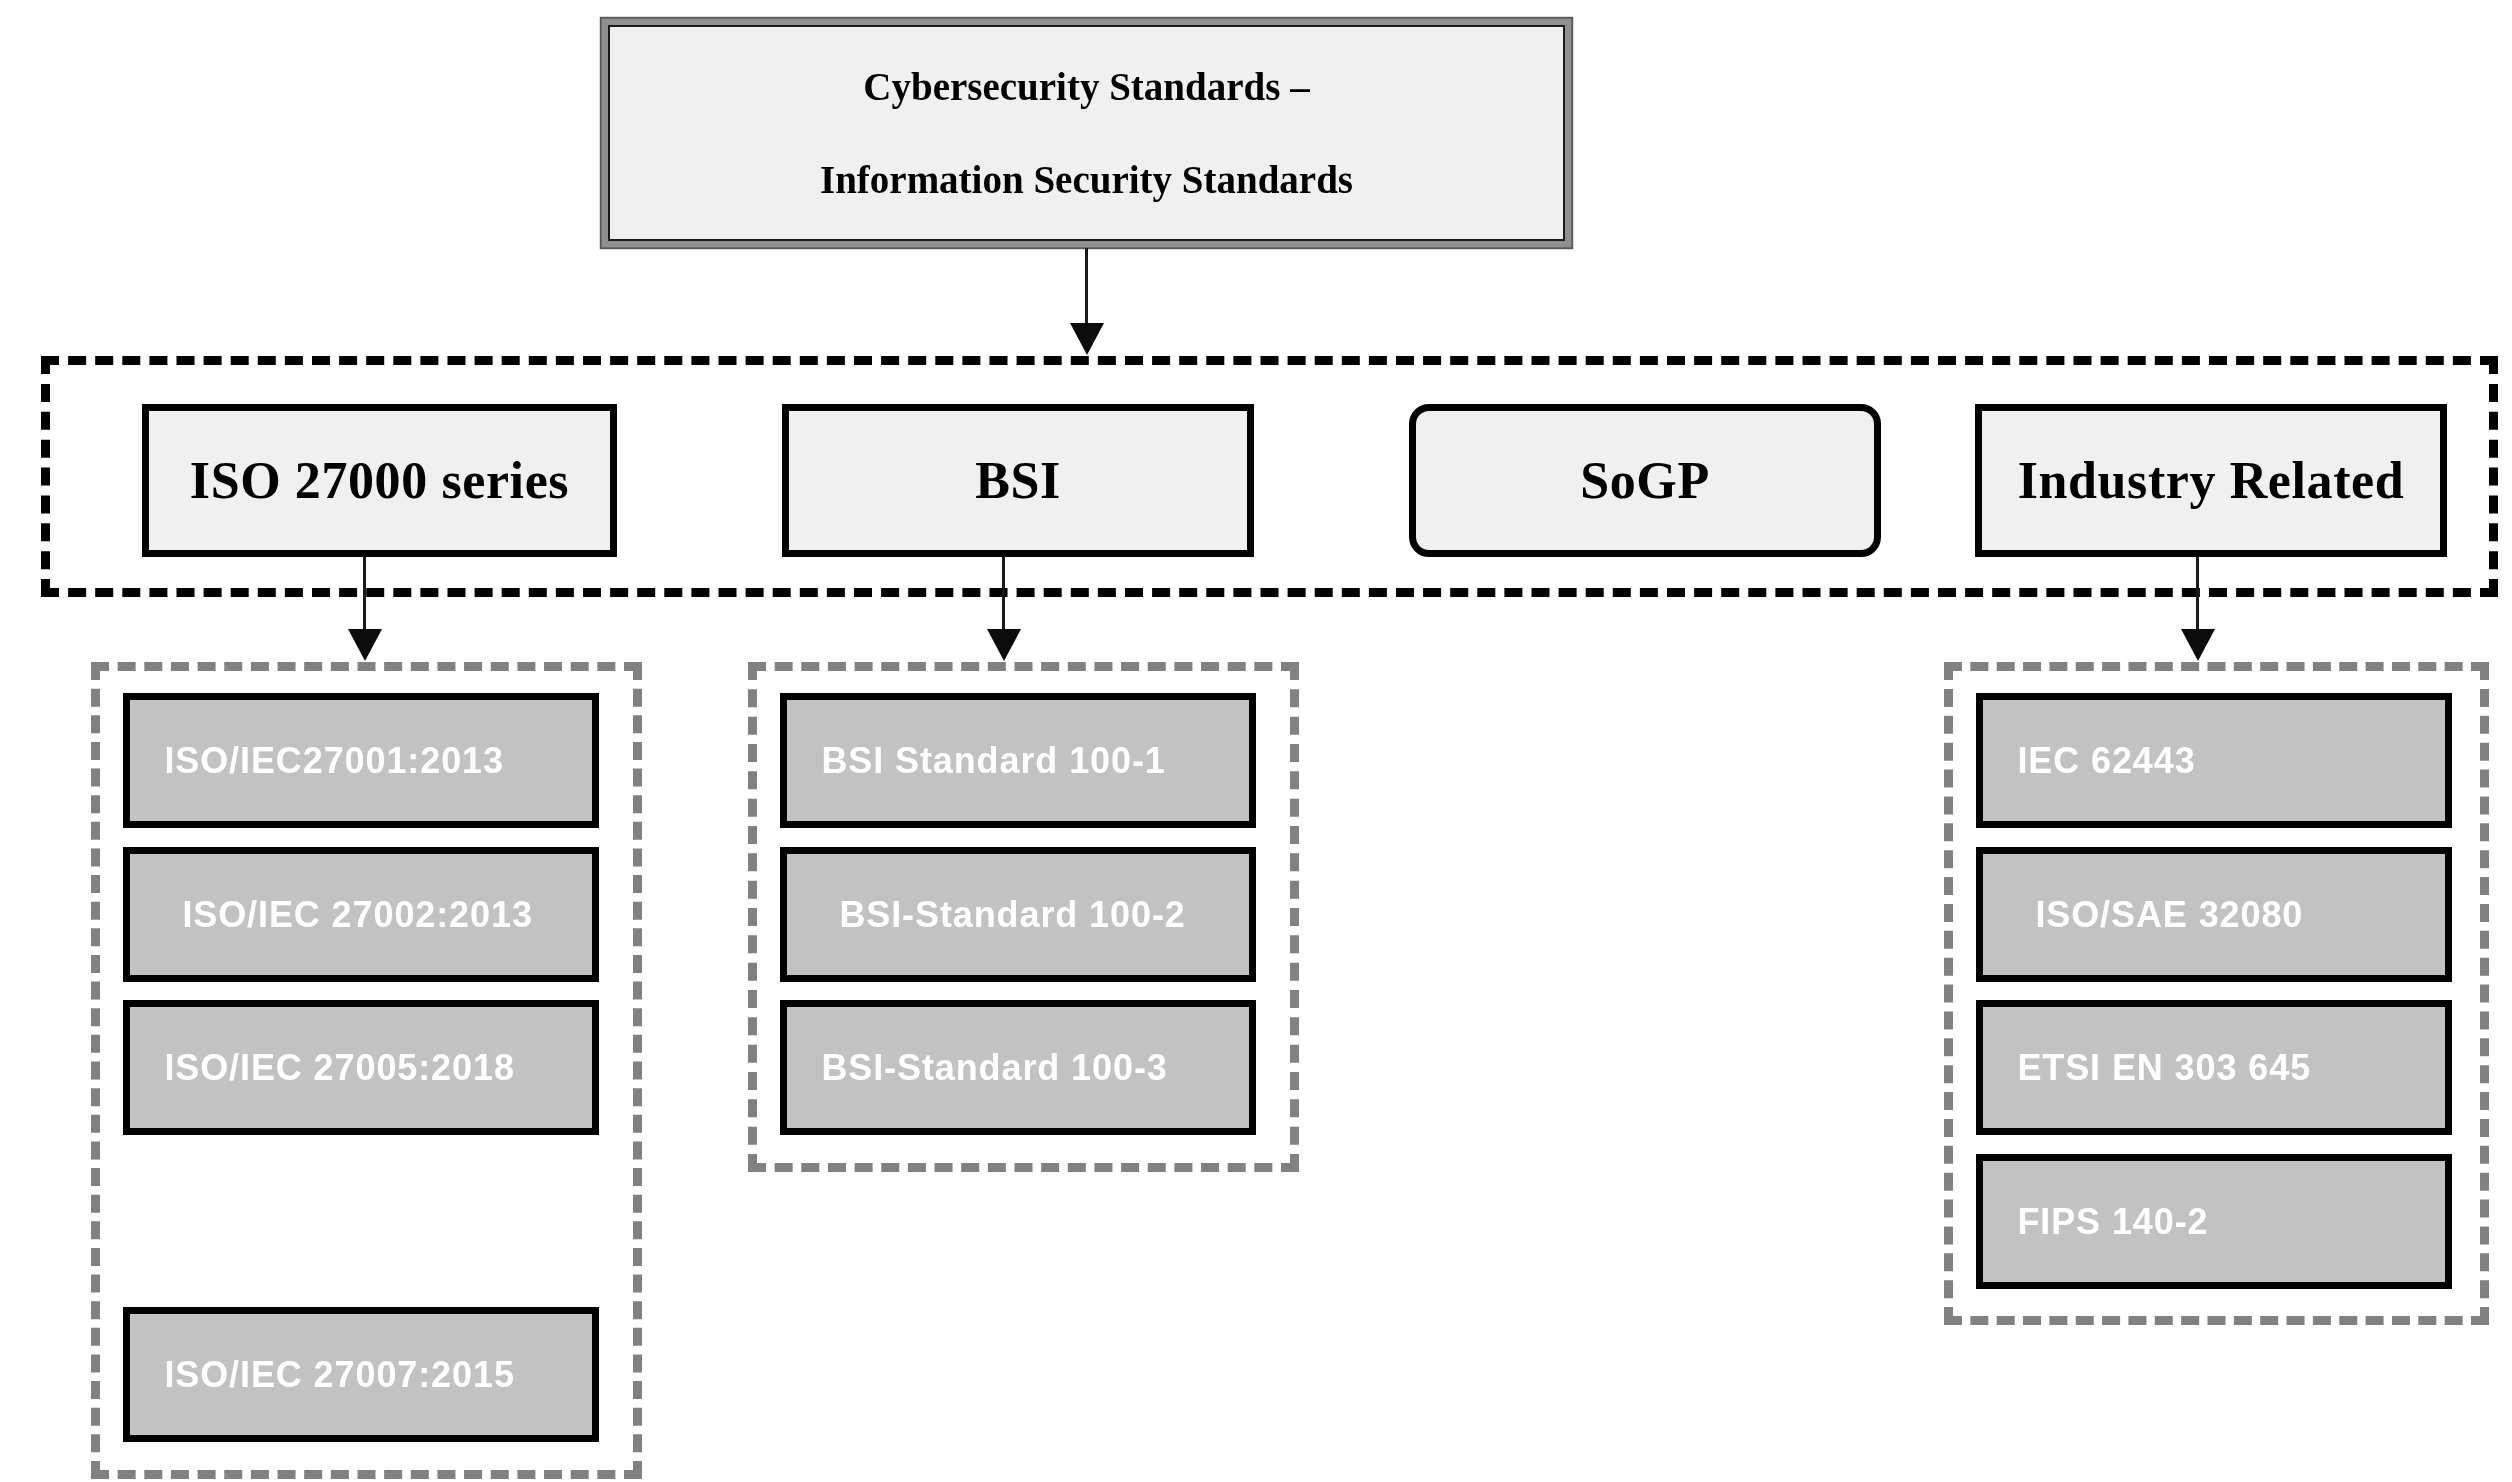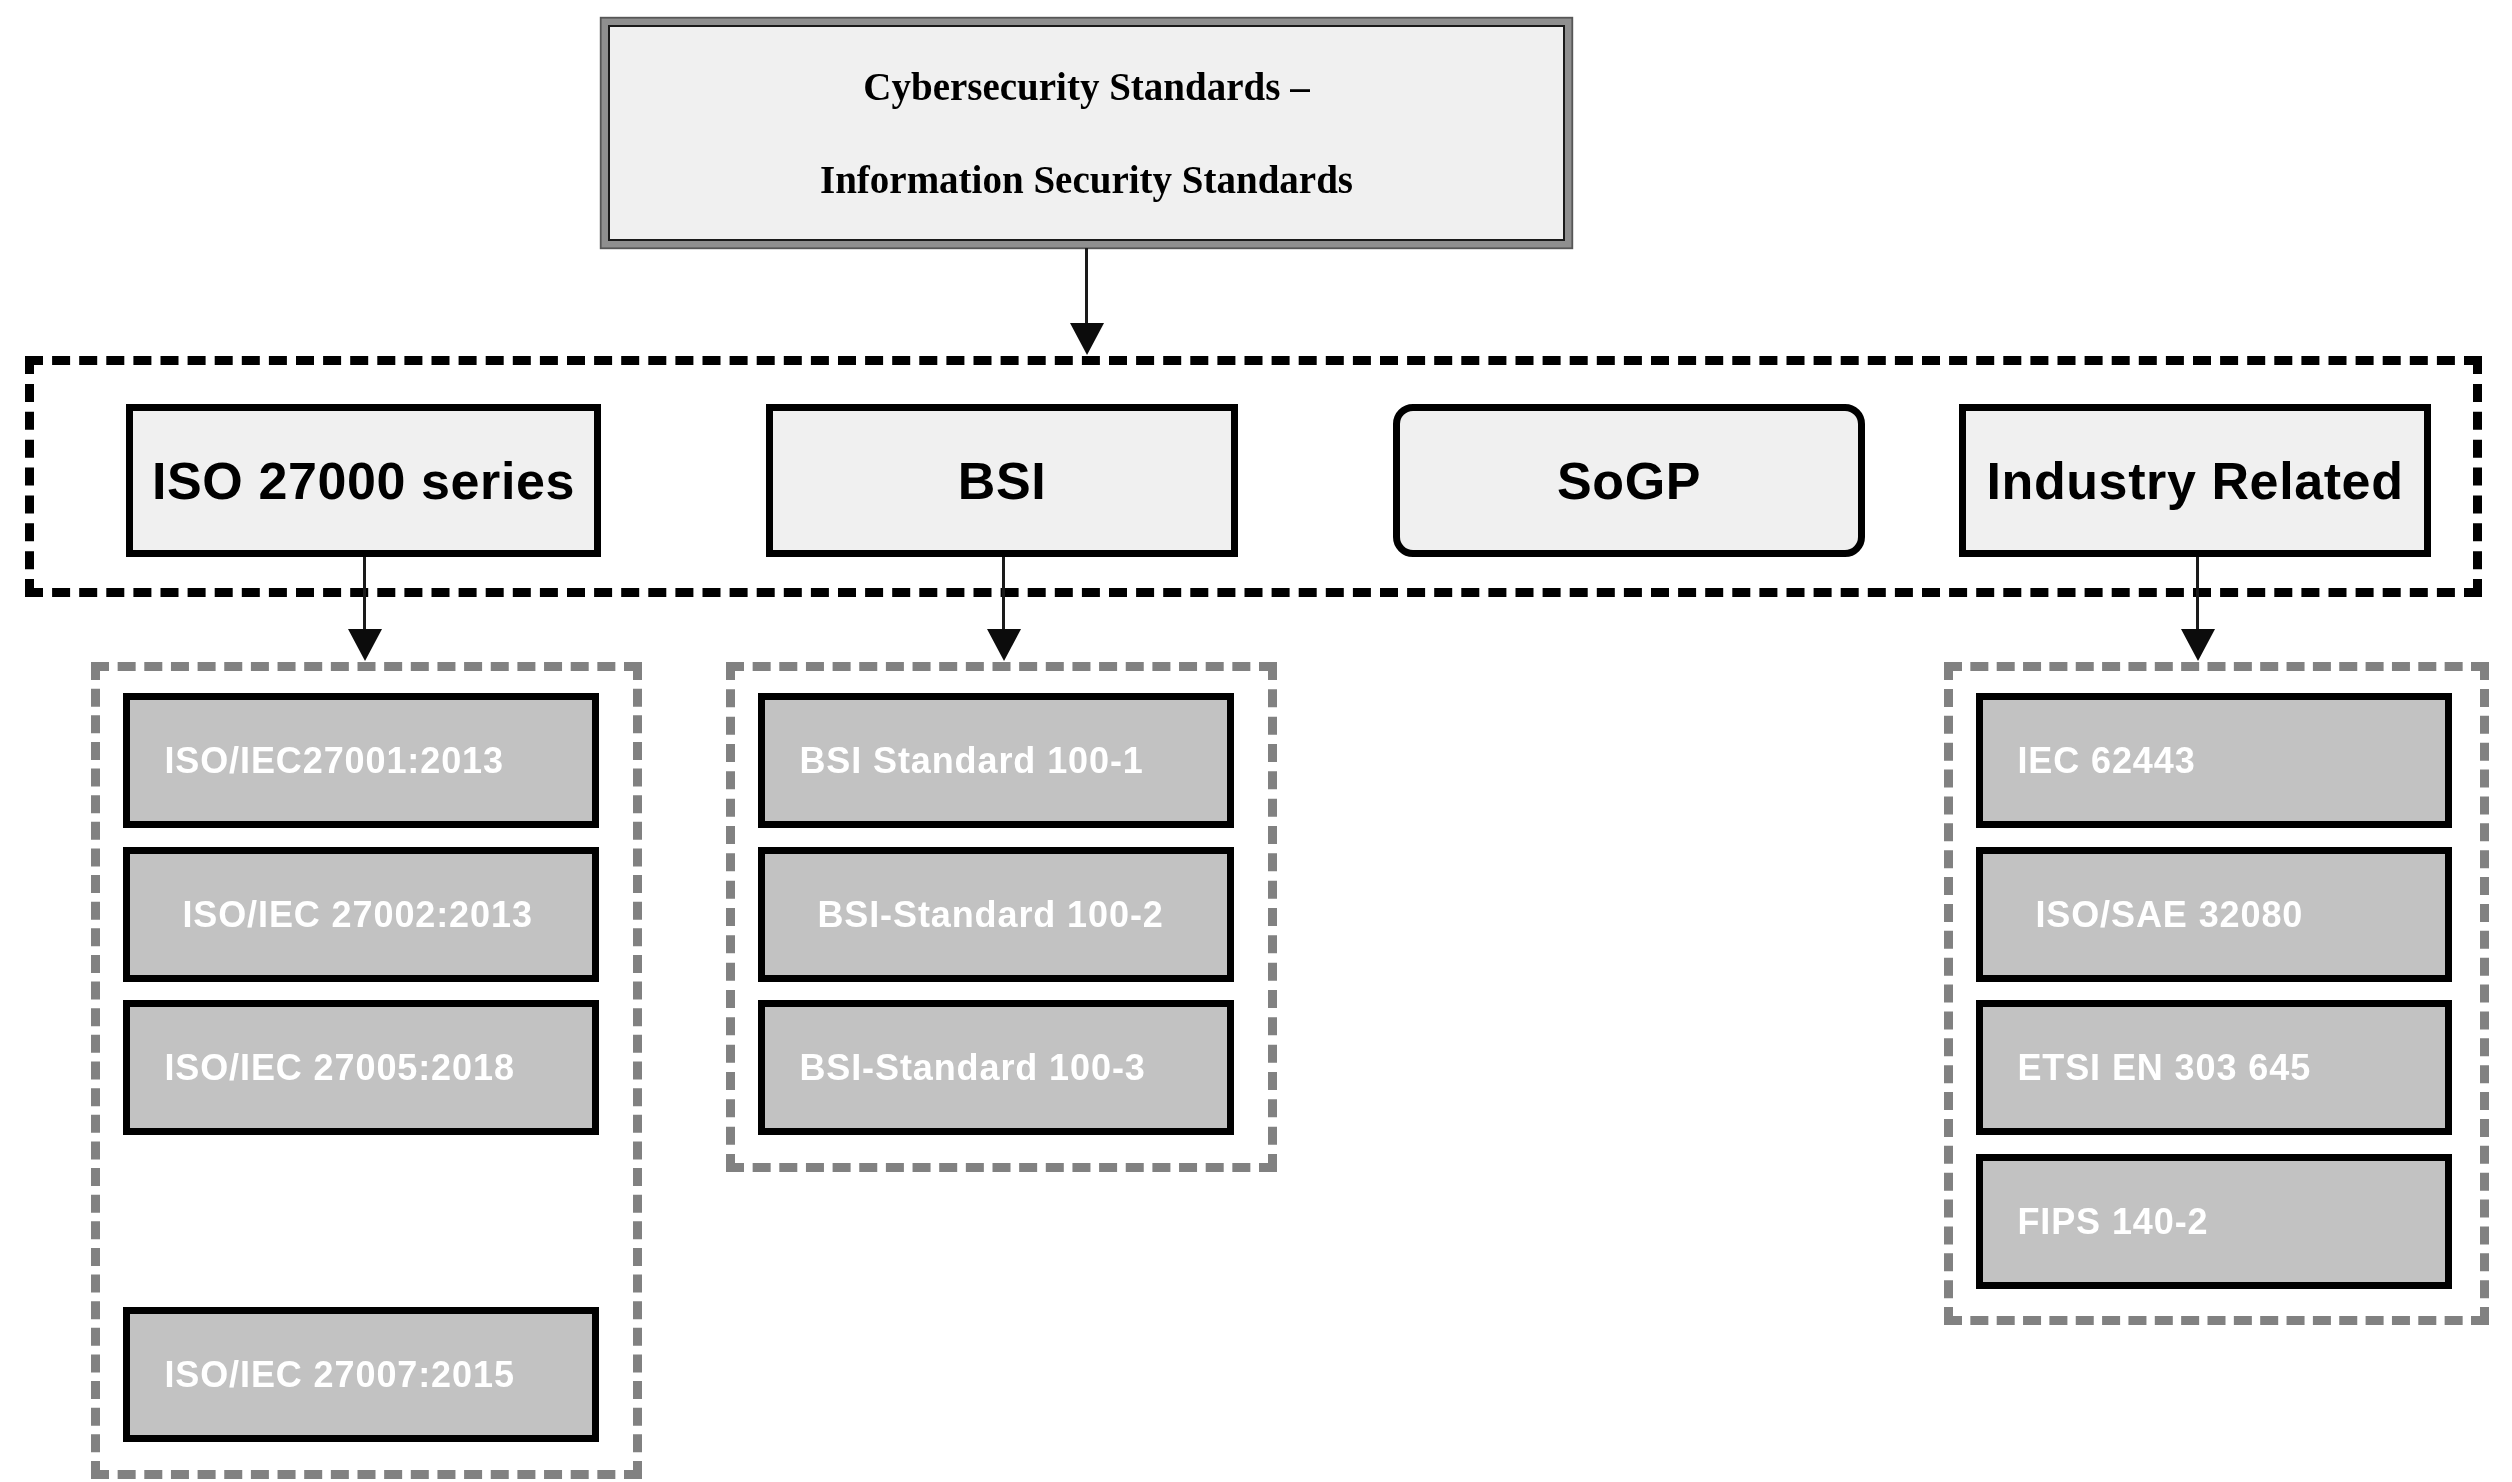--- a/index.html
+++ b/index.html
@@ -54,26 +54,27 @@
     width: 0;
     height: 0;
     border-left: 17px solid transparent;
     border-right: 17px solid transparent;
     border-top: 32px solid #0c0c0c;
   }
 
   
   .categories-band {
     position: absolute;
-    left: 25px;
+    left: 41px;
     top: 356px;
     width: 2457px;
     height: 241px;
     box-sizing: border-box;
     border: 9.4px dashed #000000;
+    font-family: Liberation Serif, serif;
   }
   .category-box {
     position: absolute;
     top: 39px;
     height: 153px;
     box-sizing: border-box;
     background: #f0f0f0;
     border: 7px solid #000000;
     display: flex;
     align-items: center;
@@ -172,21 +173,21 @@
       <span class="leaf-label">ISO/IEC 27002:2013</span>
     </div>
     <div class="leaf r3">
       <span class="leaf-label">ISO/IEC 27005:2018</span>
     </div>
     <div class="leaf r5">
       <span class="leaf-label">ISO/IEC 27007:2015</span>
     </div>
   </div>
 
-  <div class="group" style="left:726px; width:551px; height:510px;">
+  <div class="group" style="left:748px; width:551px; height:510px;">
     <div class="leaf r1">
       <span class="leaf-label">BSI Standard 100-1</span>
     </div>
     <div class="leaf r2">
       <span class="leaf-label">BSI-Standard 100-2</span>
     </div>
     <div class="leaf r3">
       <span class="leaf-label">BSI-Standard 100-3</span>
     </div>
   </div>

